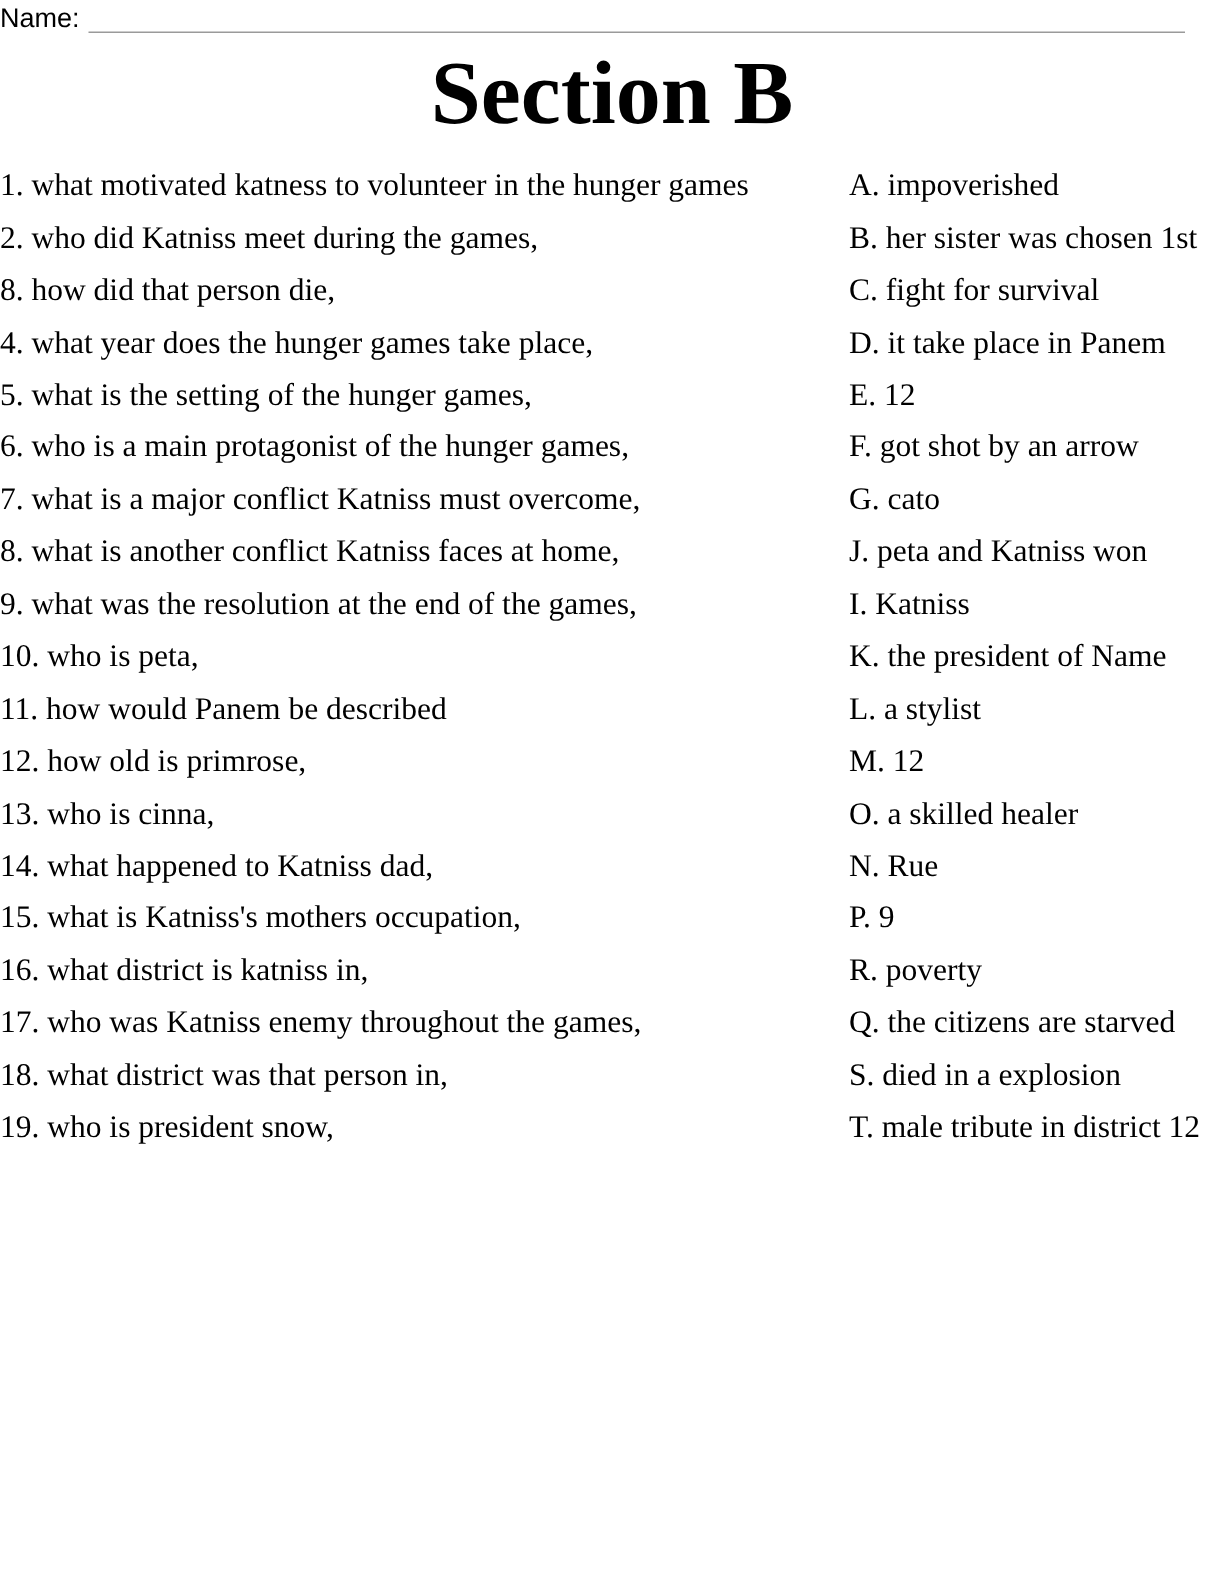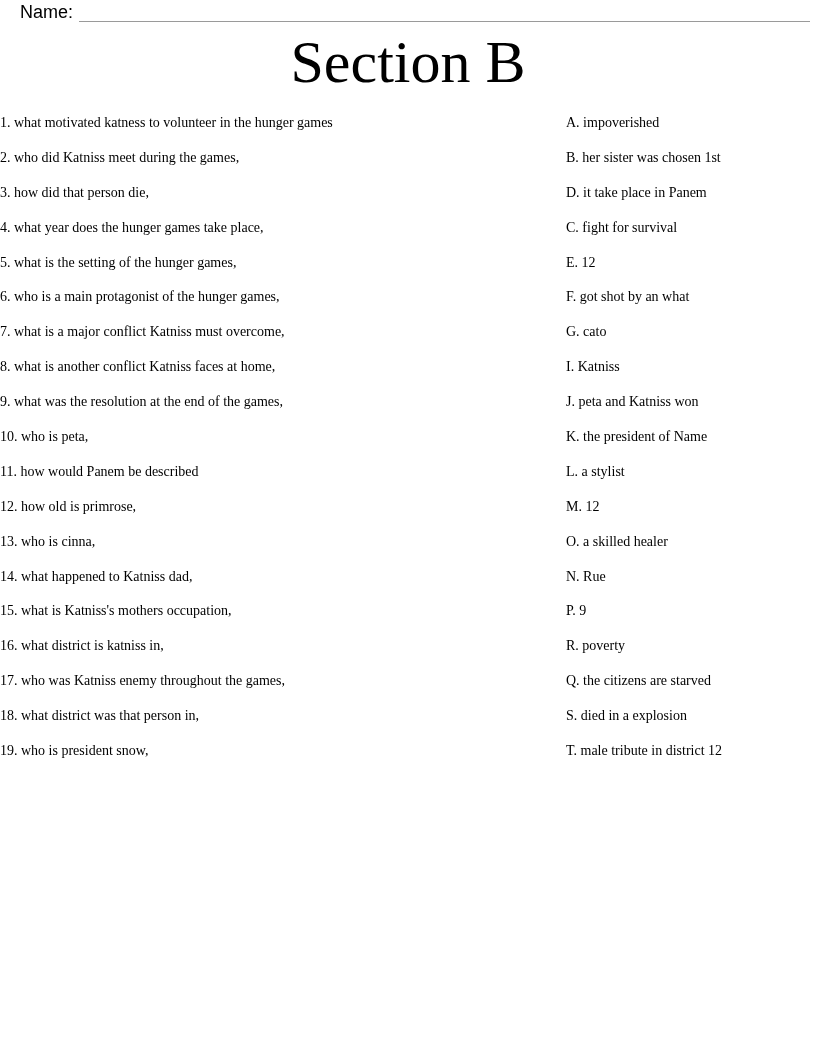--- a/index.html
+++ b/index.html
@@ -1,52 +1,52 @@
 <!DOCTYPE html>
 <html><head>
   <meta charset="utf-8">
   <style>
     html, body { margin: 0; padding: 0; background: #ffffff; }
     body { width: 816px; height: 1056px; position: relative; overflow: hidden; color: #000; }
     .name-row {
       position: absolute; left: 0; top: 0; height: 22px; width: 790px;
       display: flex; align-items: flex-end;
-      font-family: "Liberation Sans", sans-serif; font-size: 18px; line-height: 20px; padding-left: 20px;
+      font-family: "Liberation Sans", sans-serif; font-size: 18px; line-height: 20px;
     }
     .name-label { white-space: nowrap; }
     .name-line {
       flex: 1; margin-left: 6px; height: 17px;
       border-bottom: 1px solid #9a9a9a;
     }
     .title {
       position: absolute; left: 0; top: 28px; width: 816px; text-align: center;
-      font-family: "Liberation Serif", serif; font-size: 60px; line-height: 68px;
+      font-family: "Liberation Serif", serif; font-size: 60px; line-height: 68px; font-weight: bold;
     }
     .col {
       position: absolute; top: 114px;
-      font-family: "Liberation Serif", serif; font-size: 14px;
+      font-family: "Liberation Serif", serif; font-size: 21px;
     }
     .col.left { left: 0; width: 540px; }
     .col.right { left: 566px; width: 250px; }
     .row { height: 34.9px; line-height: 18px; white-space: nowrap; }
   </style>
 </head>
 <body>
 
 <div class="name-row">
   <span class="name-label">Name:</span>
   <span class="name-line"></span>
 </div>
 
 <div class="title">Section B</div>
 
 <div class="col left">
   <div class="row">1. what motivated katness to volunteer in the hunger games</div>
   <div class="row">2. who did Katniss meet during the games,</div>
-  <div class="row">3. how did that person die,</div>
+  <div class="row">8. how did that person die,</div>
   <div class="row">4. what year does the hunger games take place,</div>
   <div class="row">5. what is the setting of the hunger games,</div>
   <div class="row">6. who is a main protagonist of the hunger games,</div>
   <div class="row">7. what is a major conflict Katniss must overcome,</div>
   <div class="row">8. what is another conflict Katniss faces at home,</div>
   <div class="row">9. what was the resolution at the end of the games,</div>
   <div class="row">10. who is peta,</div>
   <div class="row">11. how would Panem be described</div>
   <div class="row">12. how old is primrose,</div>
   <div class="row">13. who is cinna,</div>
@@ -54,27 +54,27 @@
   <div class="row">15. what is Katniss's mothers occupation,</div>
   <div class="row">16. what district is katniss in,</div>
   <div class="row">17. who was Katniss enemy throughout the games,</div>
   <div class="row">18. what district was that person in,</div>
   <div class="row">19. who is president snow,</div>
 </div>
 
 <div class="col right">
   <div class="row">A. impoverished</div>
   <div class="row">B. her sister was chosen 1st</div>
+  <div class="row">C. fight for survival</div>
   <div class="row">D. it take place in Panem</div>
-  <div class="row">C. fight for survival</div>
   <div class="row">E. 12</div>
-  <div class="row">F. got shot by an what</div>
+  <div class="row">F. got shot by an arrow</div>
   <div class="row">G. cato</div>
+  <div class="row">J. peta and Katniss won</div>
   <div class="row">I. Katniss</div>
-  <div class="row">J. peta and Katniss won</div>
   <div class="row">K. the president of Name</div>
   <div class="row">L. a stylist</div>
   <div class="row">M. 12</div>
   <div class="row">O. a skilled healer</div>
   <div class="row">N. Rue</div>
   <div class="row">P. 9</div>
   <div class="row">R. poverty</div>
   <div class="row">Q. the citizens are starved</div>
   <div class="row">S. died in a explosion</div>
   <div class="row">T. male tribute in district 12</div>

